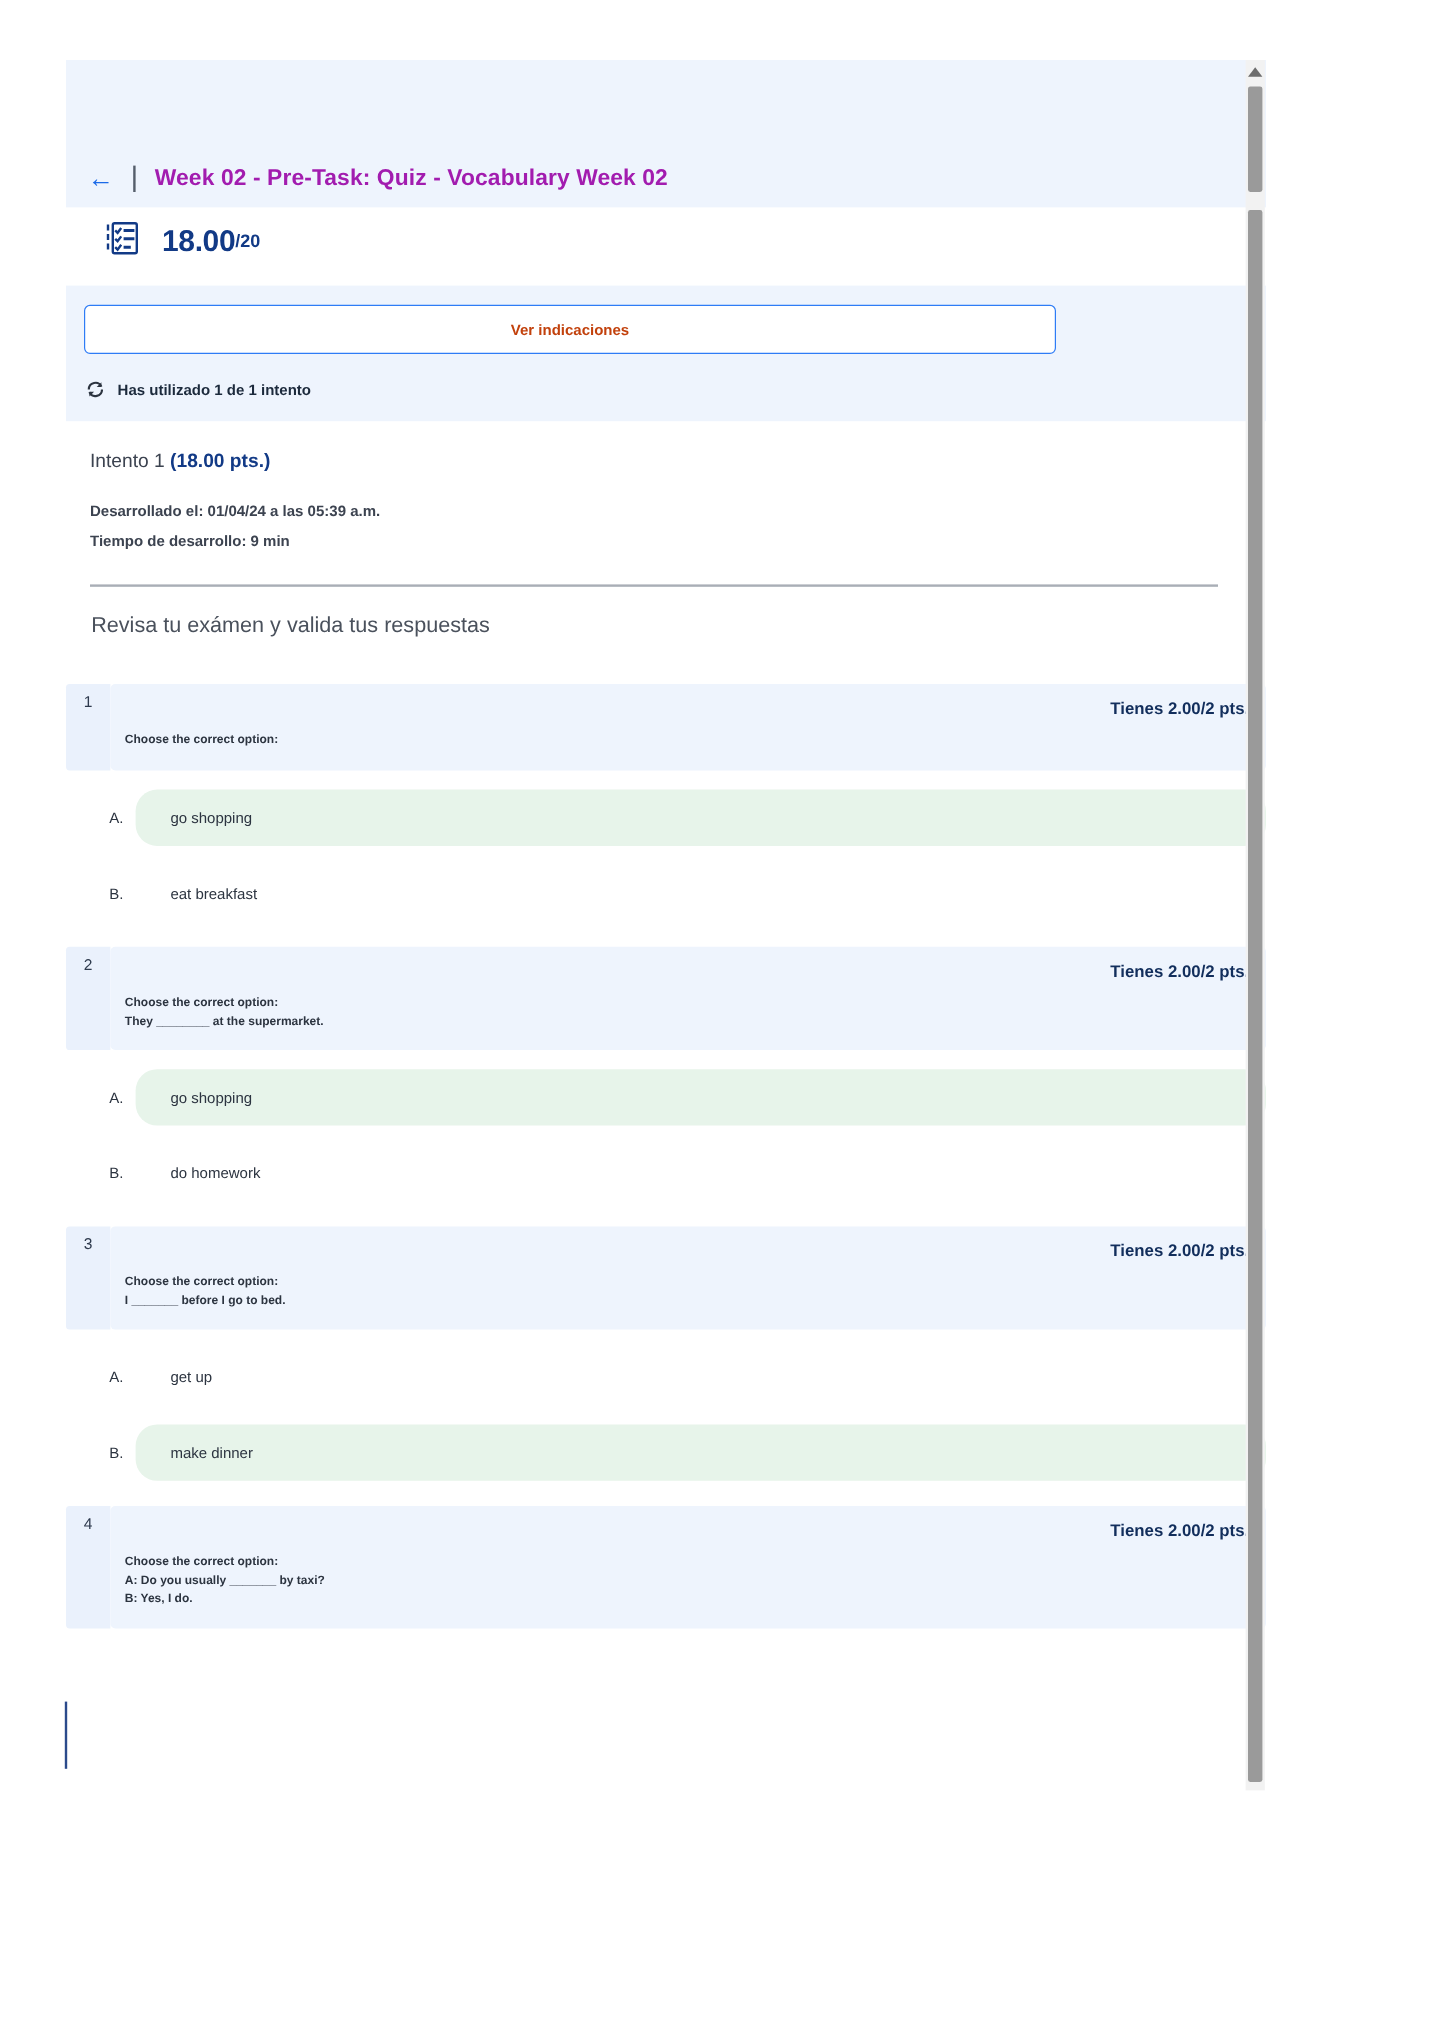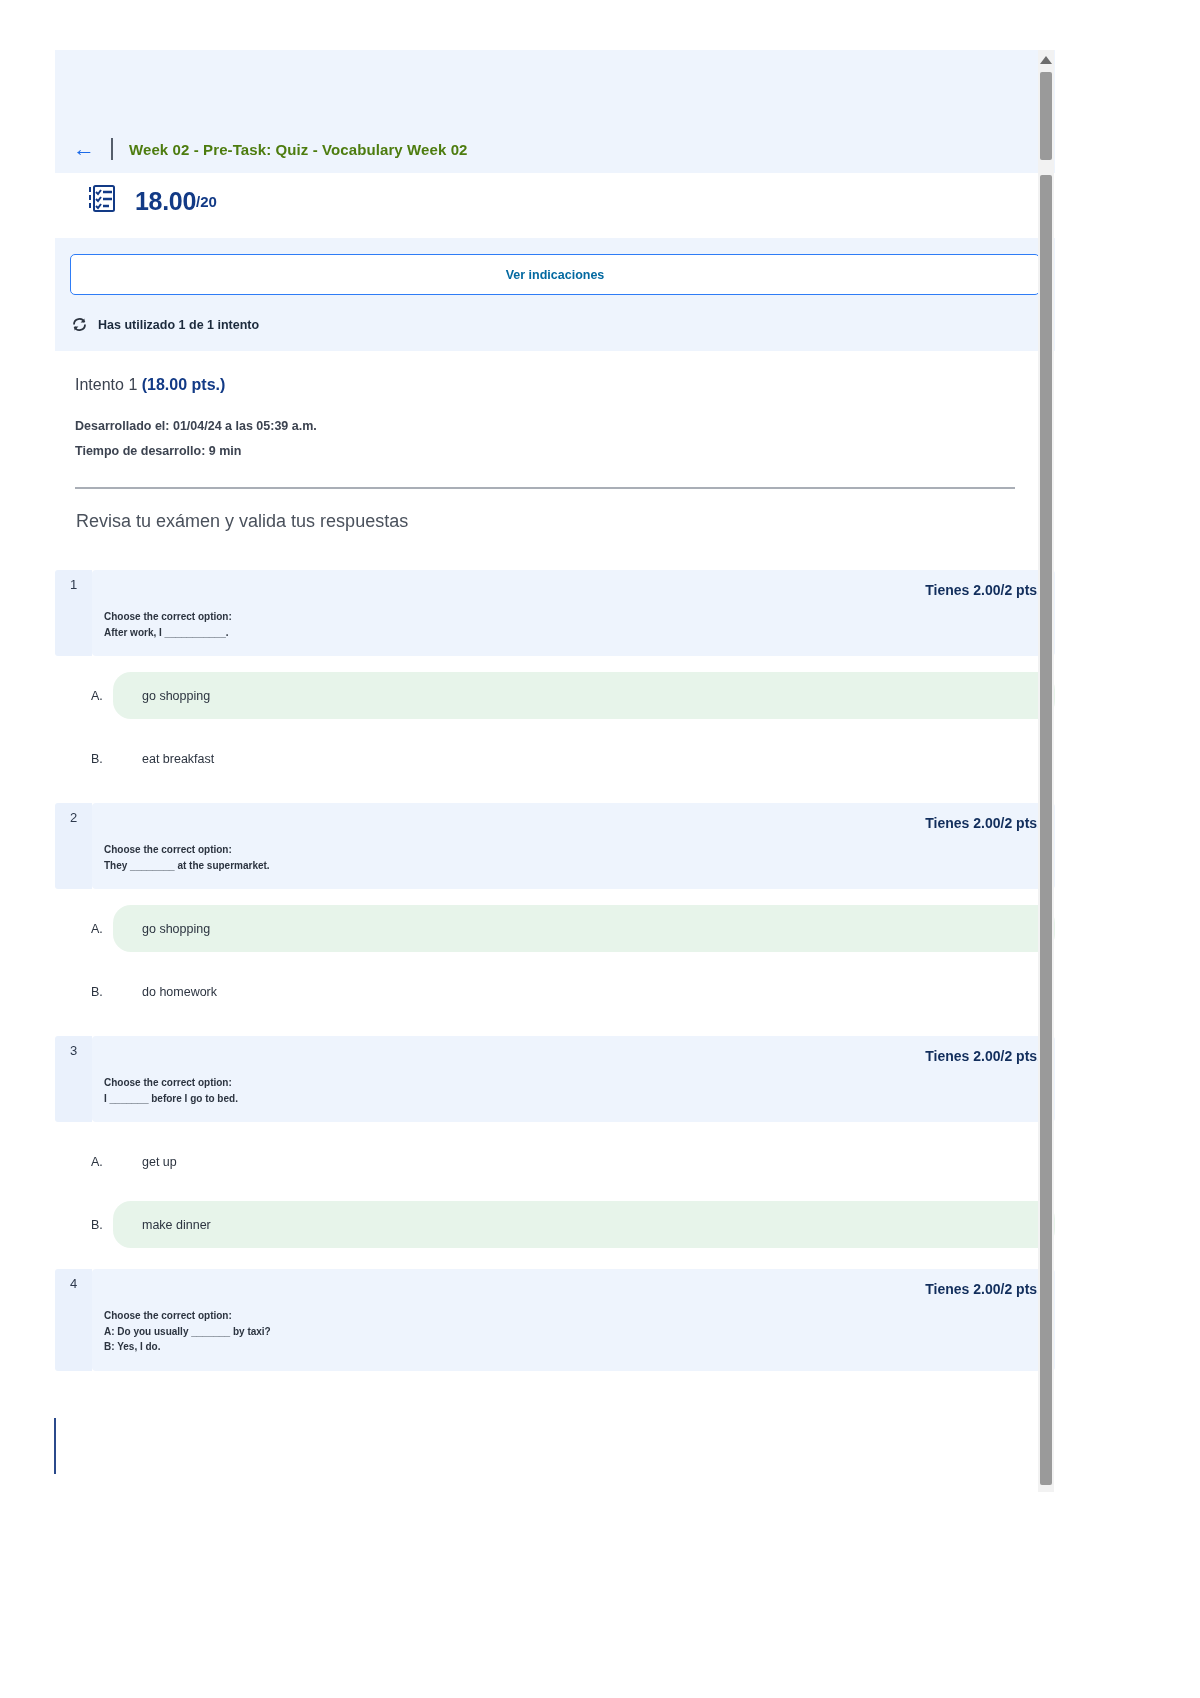--- a/index.html
+++ b/index.html
@@ -75,23 +75,23 @@
     margin-right: 16px;
     cursor: pointer;
     font-weight: 700;
   }
   .header-divider {
     width: 2px; height: 22px;
     background: #555e6b;
     margin-right: 16px;
   }
   .header-title {
-    font-size: 15px;
+    font-size: 19px;
     font-weight: 700;
-    color: #4d7c0f;
+    color: #a21caf;
     letter-spacing: .1px;
     white-space: nowrap;
     text-align: center;
   }
 
   
   .score-band {
     position: absolute;
     left: 55px; top: 173px;
     width: 1000px; height: 65px;
@@ -112,25 +112,25 @@
   
   .indications-band {
     position: absolute;
     left: 55px; top: 238px;
     width: 1000px; height: 113px;
     background: #eef4fd;
   }
   .btn-indications {
     position: absolute;
     left: 15px; top: 16px;
-    width: 970px; height: 41px;
+    width: 810px; height: 41px;
     background: #ffffff;
     border: 1.5px solid #2e7cf6;
     border-radius: 5px;
-    color: #0369a1;
+    color: #c2410c;
     font-size: 12.5px; font-weight: 700;
     display: flex; align-items: center; justify-content: center;
     cursor: pointer;
   }
   .attempts-row {
     position: absolute;
     left: 16px; top: 78px;
     display: flex; align-items: center;
   }
   .retry-icon { width: 17px; height: 17px; margin-right: 10px; }
@@ -289,21 +289,20 @@
 </div>
 
 <div class="questions" id="questions-container">
     <div class="question-block">
       <div class="q-head">
         <div class="q-number">1</div>
         <div class="q-body">
           <div class="q-points">Tienes 2.00/2 pts.</div>
           <div class="q-prompt">
             <span class="line">Choose the correct option:</span>
-            <span class="line">After work, I ___________.</span>
           </div>
         </div>
       </div>
       <div class="options">
         <div class="option-row">
           <div class="option-letter">A.</div>
           <div class="option-box correct">go shopping</div>
         </div>
         <div class="option-row">
           <div class="option-letter">B.</div>

